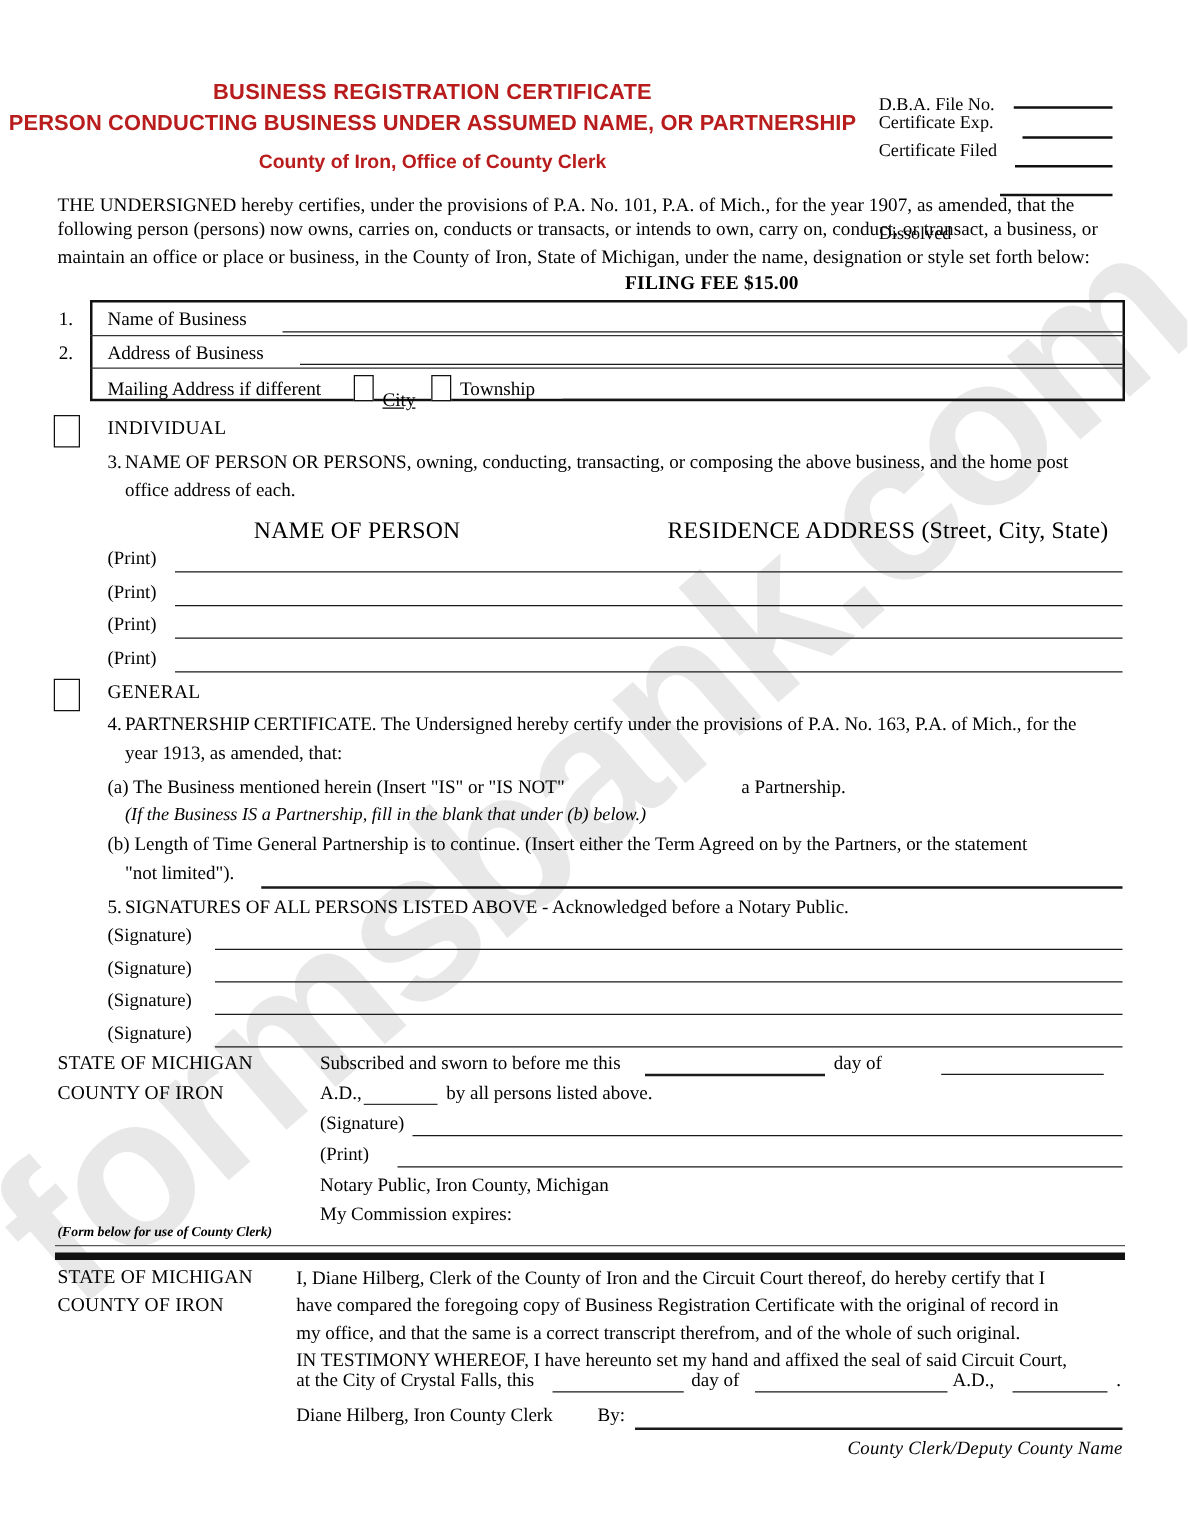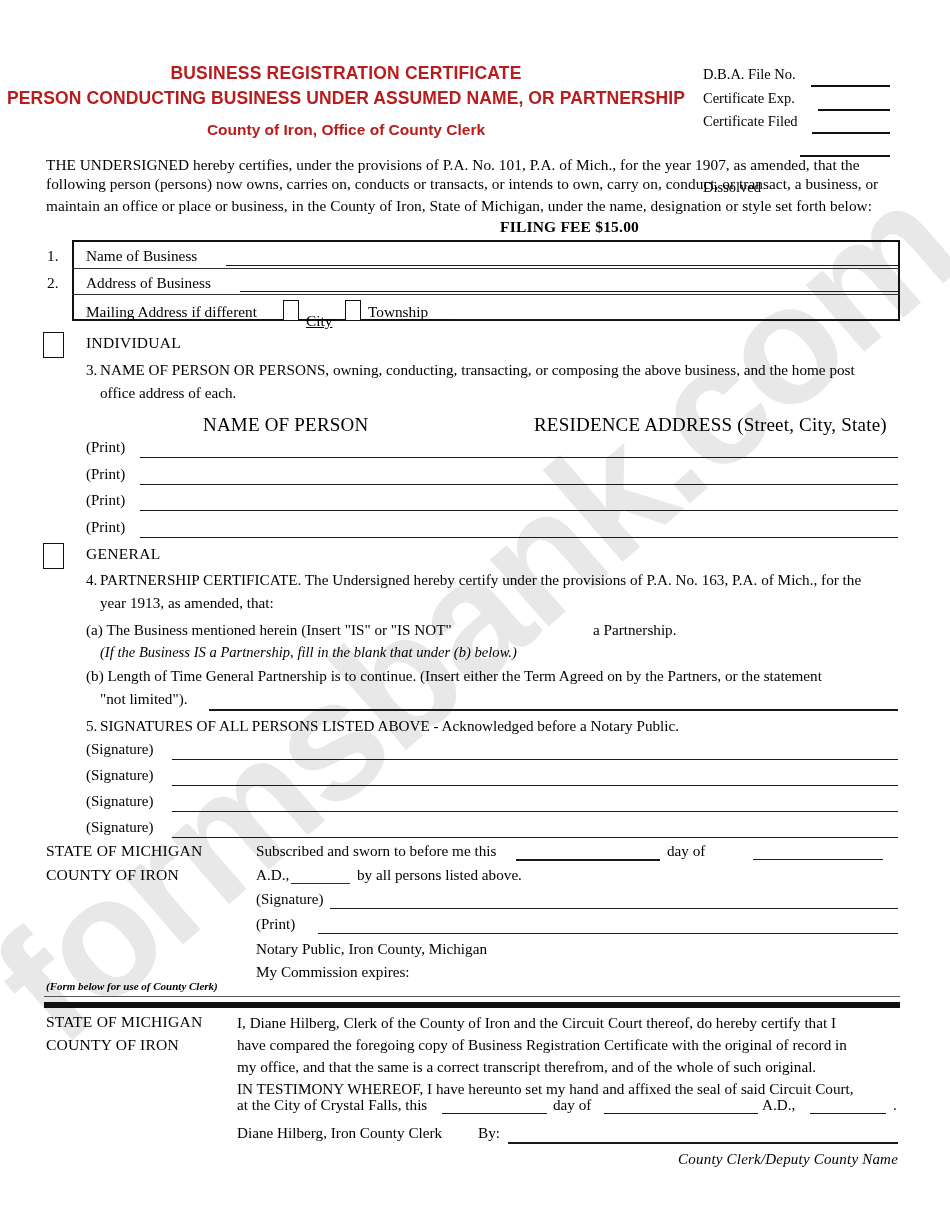--- a/index.html
+++ b/index.html
@@ -184,21 +184,21 @@
 <div id="page">
 
   <div id="watermark">formsbank.com</div>
 
   <div id="content">
 
     <div class="abs hdr-title" id="hdr-line1">BUSINESS REGISTRATION CERTIFICATE</div>
     <div class="abs hdr-title" id="hdr-line2">PERSON CONDUCTING BUSINESS UNDER ASSUMED NAME, OR PARTNERSHIP</div>
     <div class="abs hdr-title" id="hdr-line3">County of Iron, Office of County Clerk</div>
 
-    <div class="abs rf-label" style="left:703px; top:66px;">D.B.A. File No.</div>
+    <div class="abs rf-label" style="left:703px; top:76px;">D.B.A. File No.</div>
     <div class="abs rf-rule" style="left:811px; top:85px; width:79px;"></div>
 
     <div class="abs rf-label" style="left:703px; top:90px;">Certificate Exp.</div>
     <div class="abs rf-rule" style="left:818px; top:109px; width:72px;"></div>
 
     <div class="abs rf-label" style="left:703px; top:113px;">Certificate Filed</div>
     <div class="abs rf-rule" style="left:812px; top:132px; width:78px;"></div>
 
     <div class="abs rf-label" style="left:703px; top:137px;margin-top:42px;">Dissolved</div>
     <div class="abs rf-rule" style="left:800px; top:155px; width:90px;"></div>

